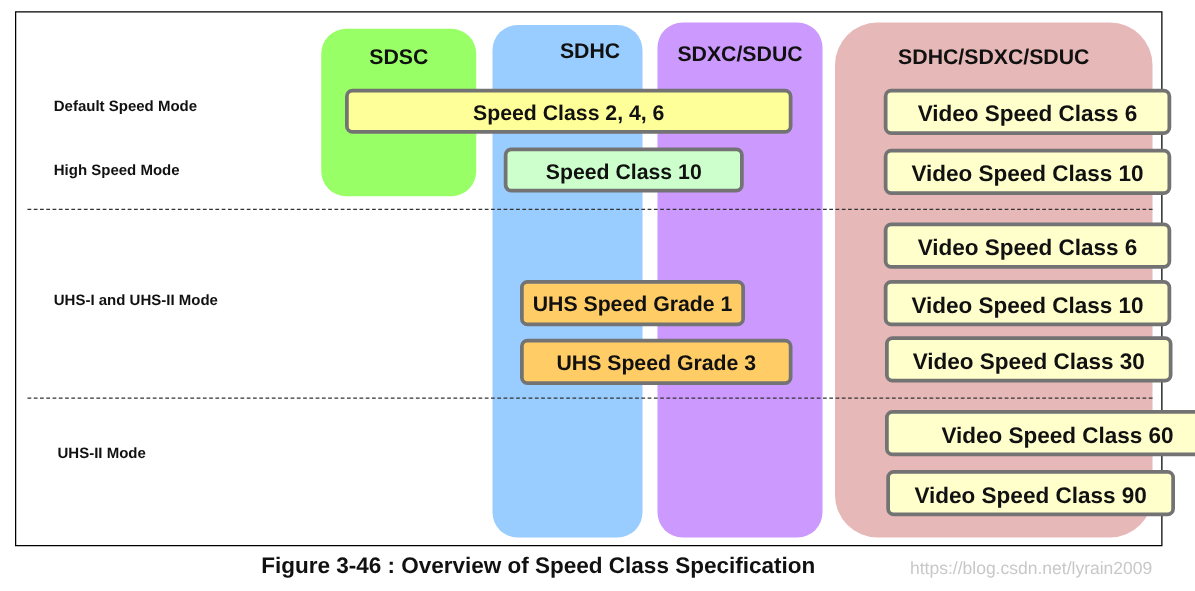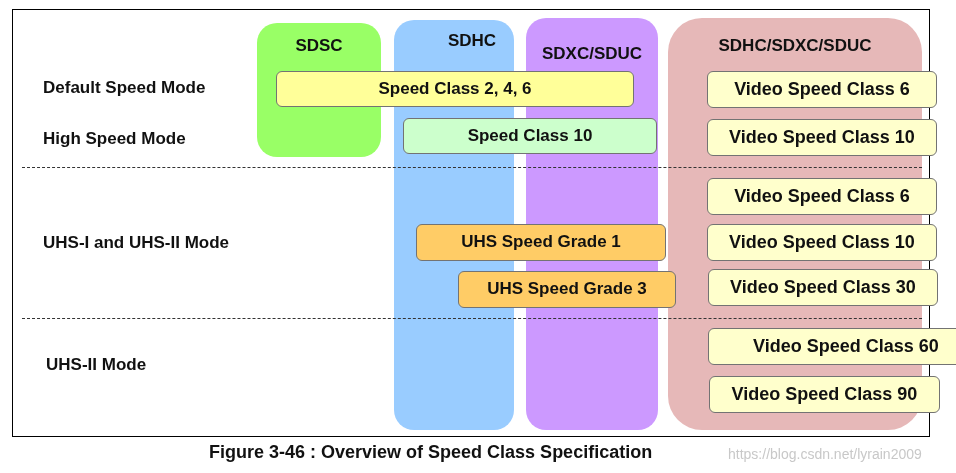--- a/index.html
+++ b/index.html
@@ -1,59 +1,59 @@
 <!DOCTYPE html>
 <html><head>
 <meta charset="utf-8">
 <style>
   html,body{margin:0;padding:0;background:#fff;}
   body{width:956px;height:473px;position:relative;overflow:hidden;font-family:"Liberation Sans",sans-serif;font-weight:bold;color:#111;}
   .frame{position:absolute;left:12px;top:9px;width:918px;height:428px;border:1px solid #000;box-sizing:border-box;}
   .col{position:absolute;border-radius:20px;}
   .col-title{position:absolute;left:0;right:0;text-align:center;font-size:17px;}
   .dash{position:absolute;left:22px;width:900px;border-top:1px dashed #333;}
-  .row-label{position:absolute;font-size:17px;}
-  .box{position:absolute;border:1px solid #737373;border-radius:6px;box-sizing:border-box;text-align:center;font-size:17px;line-height:34px;}
+  .row-label{position:absolute;font-size:12px;}
+  .box{position:absolute;border:3px solid #737373;border-radius:6px;box-sizing:border-box;text-align:center;font-size:17px;line-height:34px;}
   .yellow{background:#ffff99;}
   .green{background:#ccffcc;}
   .orange{background:#ffcc66;}
   .cream{background:#ffffcc;font-size:18px;margin-left:28px;}
   .caption{position:absolute;left:209px;top:442px;font-size:18px;}
   .watermark{position:absolute;left:728px;top:446px;font-size:14px;font-weight:normal;color:#c8c8c8;}
 </style>
 </head>
 <body>
 
 <div class="frame"></div>
 
 <div class="col" style="left:257px;top:23px;width:124px;height:134px;background:#99ff66;">
   <div class="col-title" style="top:13px;">SDSC</div>
 </div>
 <div class="col" style="left:394px;top:20px;width:120px;height:410px;background:#99ccff;">
   <div class="col-title" style="top:11px;padding-left:36px;">SDHC</div>
 </div>
 <div class="col" style="left:526px;top:18px;width:132px;height:412px;background:#cc99ff;">
-  <div class="col-title" style="top:26px;">SDXC/SDUC</div>
+  <div class="col-title" style="top:16px;">SDXC/SDUC</div>
 </div>
 <div class="col" style="left:668px;top:18px;width:254px;height:412px;background:#e6b8b8;border-radius:34px;">
   <div class="col-title" style="top:18px;">SDHC/SDXC/SDUC</div>
 </div>
 
 <div class="dash" style="top:167px;"></div>
 <div class="dash" style="top:318px;"></div>
 
 <div class="row-label" style="left:43px;top:78px;">Default Speed Mode</div>
 <div class="row-label" style="left:43px;top:129px;">High Speed Mode</div>
 <div class="row-label" style="left:43px;top:233px;">UHS-I and UHS-II Mode</div>
 <div class="row-label" style="left:46px;top:355px;">UHS-II Mode</div>
 
 <div class="box yellow" style="left:276px;top:71px;width:358px;height:36px;">Speed Class 2, 4, 6</div>
-<div class="box green" style="left:403px;top:118px;width:254px;height:36px;">Speed Class 10</div>
-<div class="box orange" style="left:416px;top:224px;width:250px;height:37px;">UHS Speed Grade 1</div>
-<div class="box orange" style="left:416px;top:271px;width:218px;height:37px;margin-left:42px;">UHS Speed Grade 3</div>
+<div class="box green" style="left:403px;top:118px;width:192px;height:36px;">Speed Class 10</div>
+<div class="box orange" style="left:416px;top:224px;width:180px;height:37px;">UHS Speed Grade 1</div>
+<div class="box orange" style="left:416px;top:271px;width:218px;height:37px;">UHS Speed Grade 3</div>
 
 <div class="box cream" style="left:679px;top:71px;width:230px;height:37px;">Video Speed Class 6</div>
 <div class="box cream" style="left:679px;top:119px;width:230px;height:37px;">Video Speed Class 10</div>
 <div class="box cream" style="left:679px;top:178px;width:230px;height:37px;">Video Speed Class 6</div>
 <div class="box cream" style="left:679px;top:224px;width:230px;height:37px;">Video Speed Class 10</div>
 <div class="box cream" style="left:680px;top:269px;width:230px;height:37px;">Video Speed Class 30</div>
 <div class="box cream" style="left:680px;top:328px;width:276px;height:37px;">Video Speed Class 60</div>
 <div class="box cream" style="left:681px;top:376px;width:231px;height:37px;">Video Speed Class 90</div>
 
 <div class="caption">Figure 3-46 : Overview of Speed Class Specification</div>

